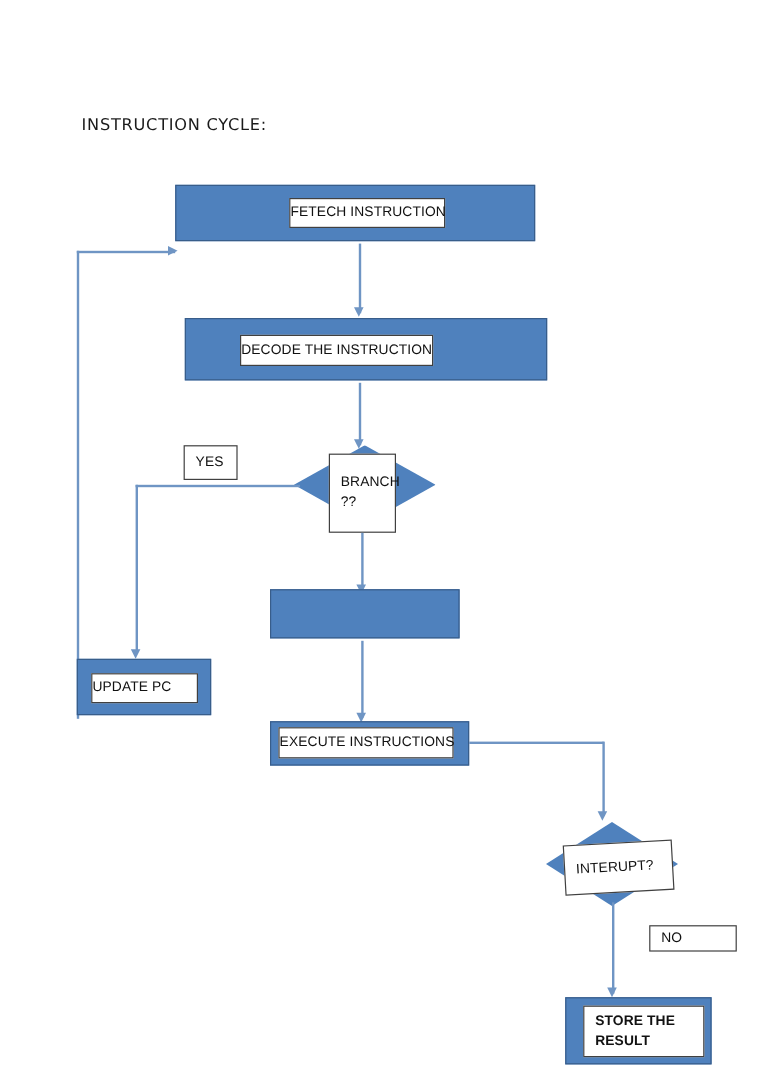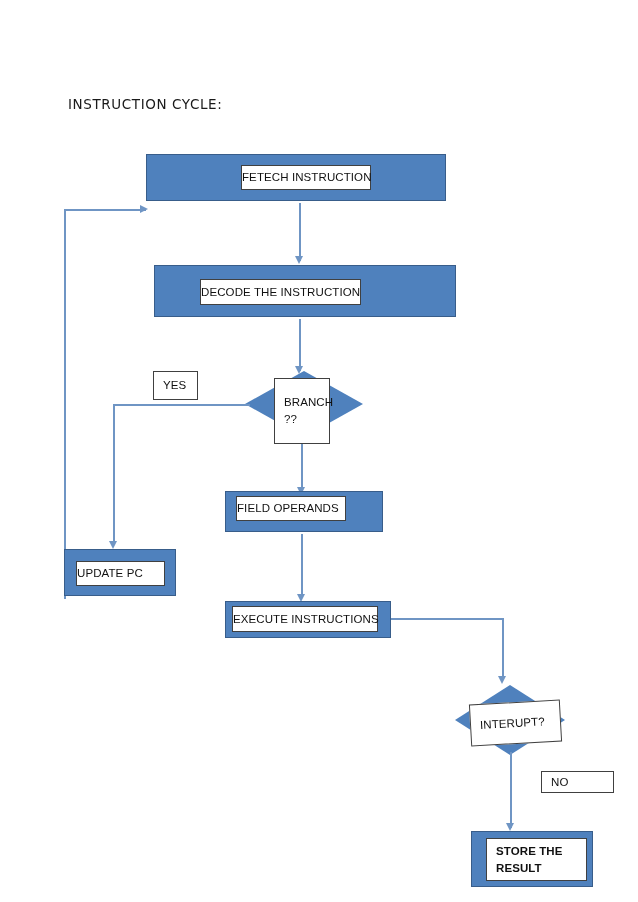--- a/index.html
+++ b/index.html
@@ -125,23 +125,20 @@
   </div>
 
   <div class="conn h" style="left:113px; top:404px; width:137px;"></div>
   <div class="conn v" style="left:113px; top:404px; height:141px;"></div>
   <div class="arrow-d" style="left:109px; top:541px;"></div>
 
   <div class="conn v" style="left:301px; top:444px; height:47px;"></div>
   <div class="arrow-d" style="left:297px; top:487px;"></div>
 
   <div class="proc" style="left:225px; top:491px; width:158px; height:41px;"></div>
-  <div class="tbox center" style="left:236px; top:496px; width:110px; height:25px;">
-    <span class="ln">FIELD OPERANDS</span>
-  </div>
 
   <div class="conn v" style="left:301px; top:534px; height:64px;"></div>
   <div class="arrow-d" style="left:297px; top:594px;"></div>
 
   <div class="proc" style="left:64px; top:549px; width:112px; height:47px;"></div>
   <div class="tbox center" style="left:76px; top:561px; width:89px; height:25px;">
     <span class="ln">UPDATE PC</span>
   </div>
 
   <div class="proc" style="left:225px; top:601px; width:166px; height:37px;"></div>

